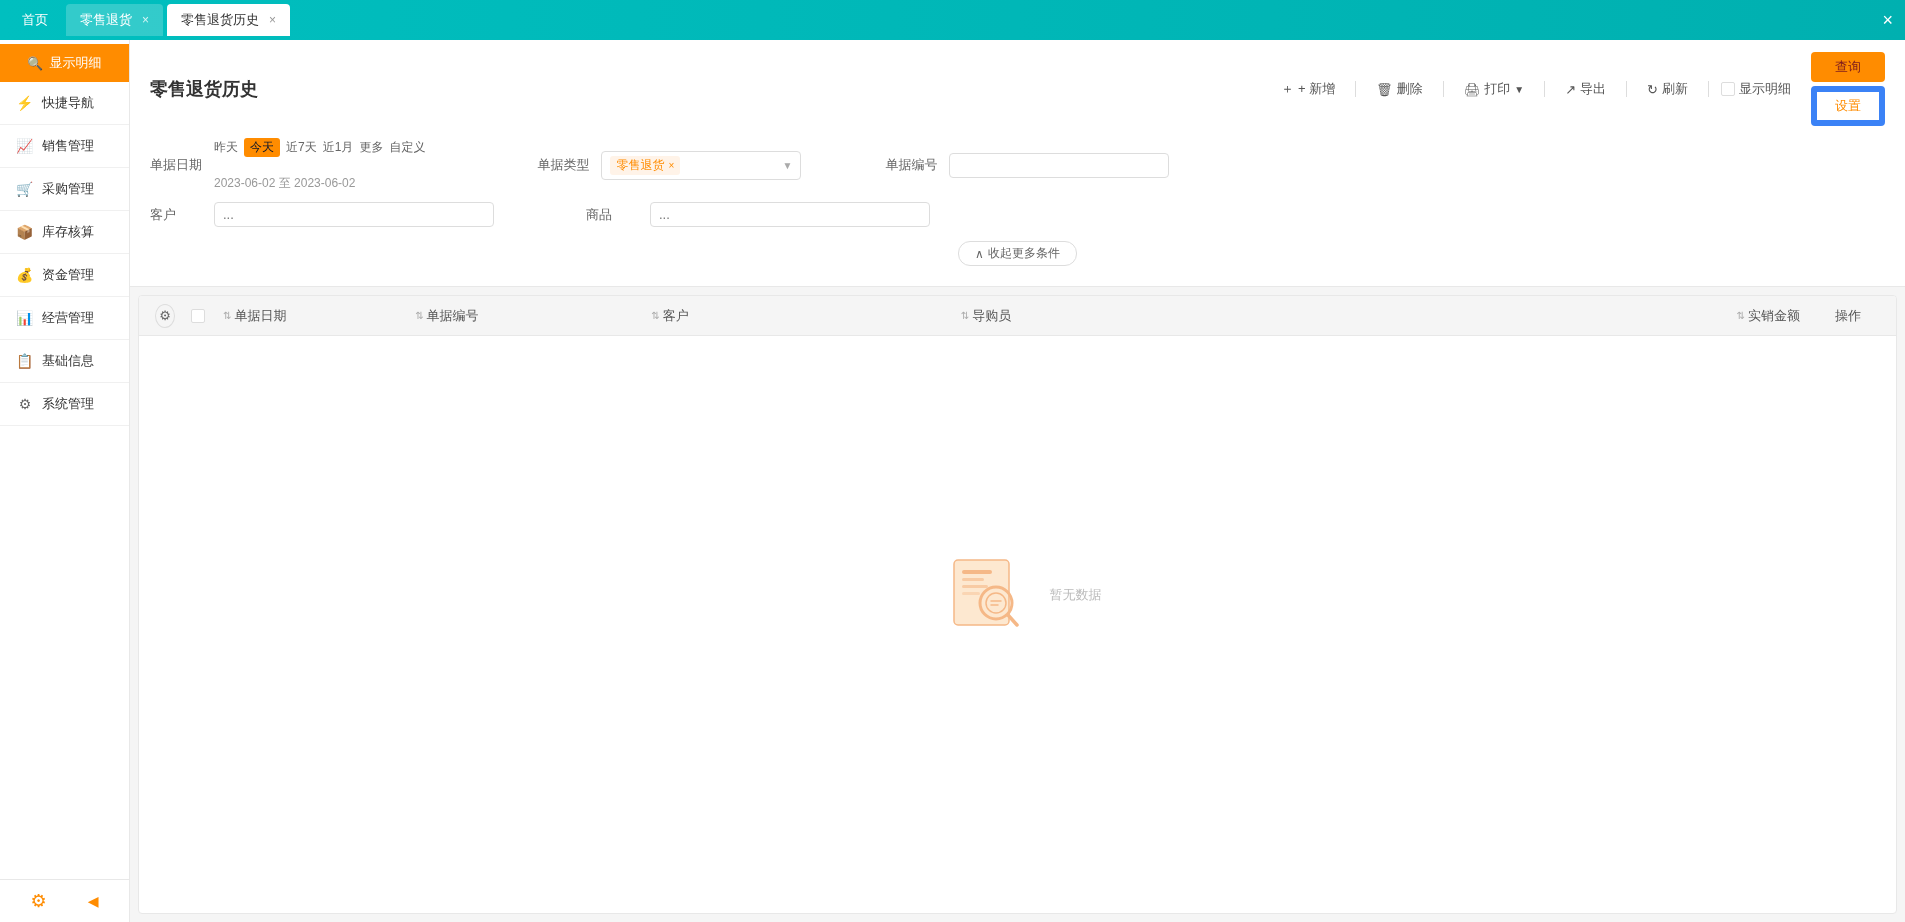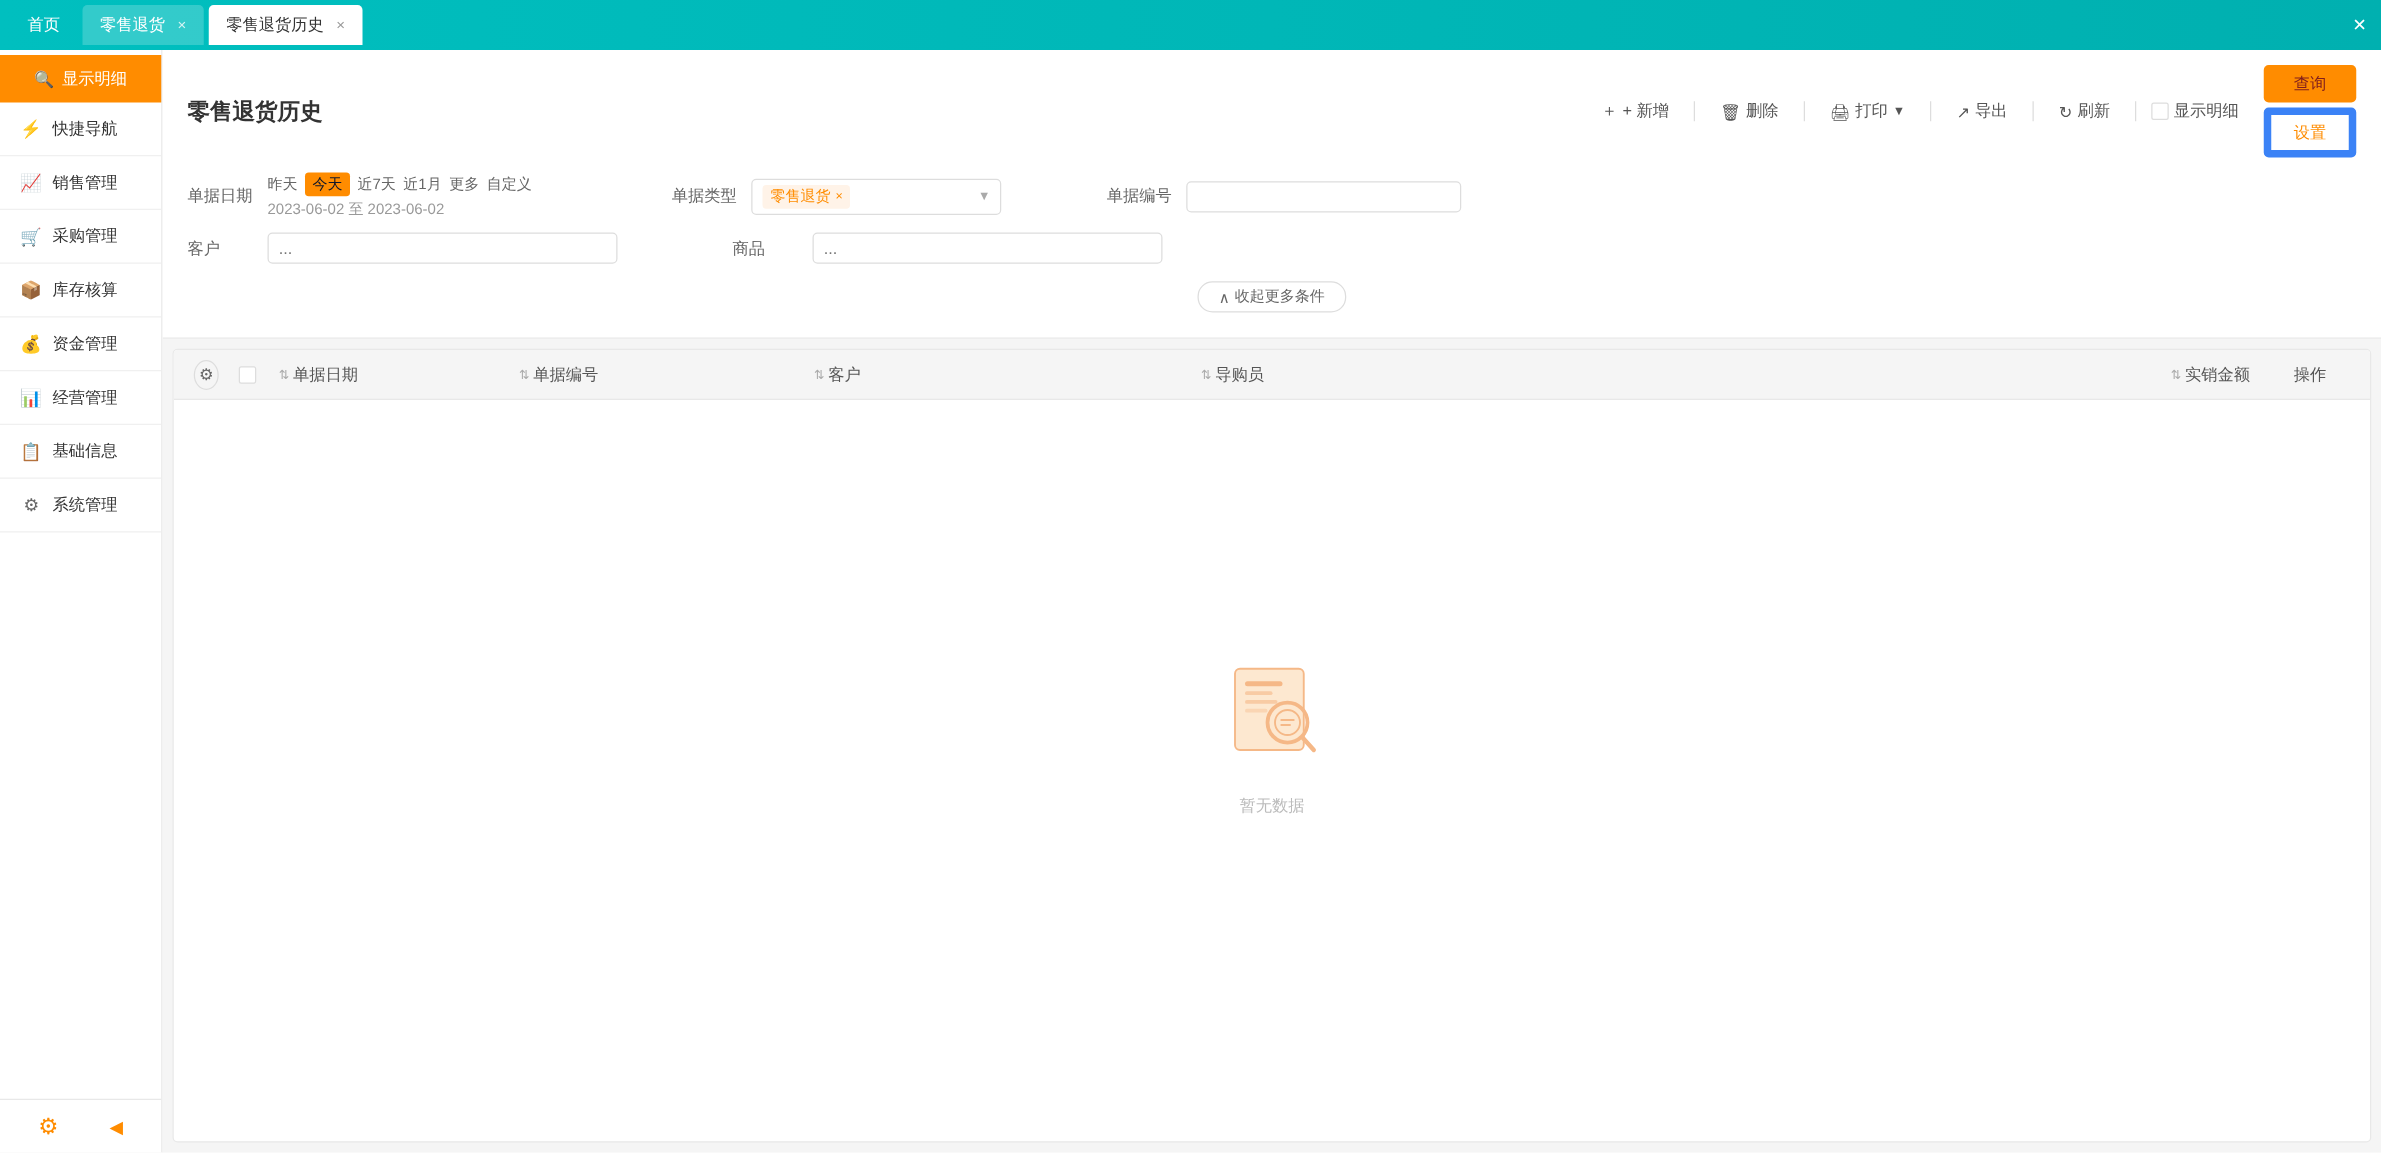--- a/index.html
+++ b/index.html
@@ -192,21 +192,21 @@
     }
     .date-shortcut.active {
       background: #ff8c00;
       color: #0f172a;
       padding: 1px 6px;
       border-radius: 3px;
     }
     .date-range {
       font-size: 12px;
       color: #999;
-      margin-top: 0;
+      margin-top: 16px;
     }
     .filter-select {
       display: flex;
       align-items: center;
       gap: 4px;
       border: 1px solid #ddd;
       border-radius: 4px;
       padding: 4px 8px;
       min-width: 200px;
       background: #fff;
@@ -292,21 +292,21 @@
     .col-customer { flex: 2; }
     .col-guide { flex: 1.5; }
     .col-spacer { flex: 3; }
     .col-amount { flex: 1; text-align: right; justify-content: flex-end; }
     .col-action { width: 80px; text-align: center; justify-content: center; }
 
     
     .empty-state {
       flex: 1;
       display: flex;
-      flex-direction: column;
+      flex-direction: row;
       align-items: center;
       justify-content: center;
       gap: 16px;
       padding-bottom: 60px;
     }
     .empty-img {
       width: 100px;
       height: 100px;
     }
     .empty-text {

